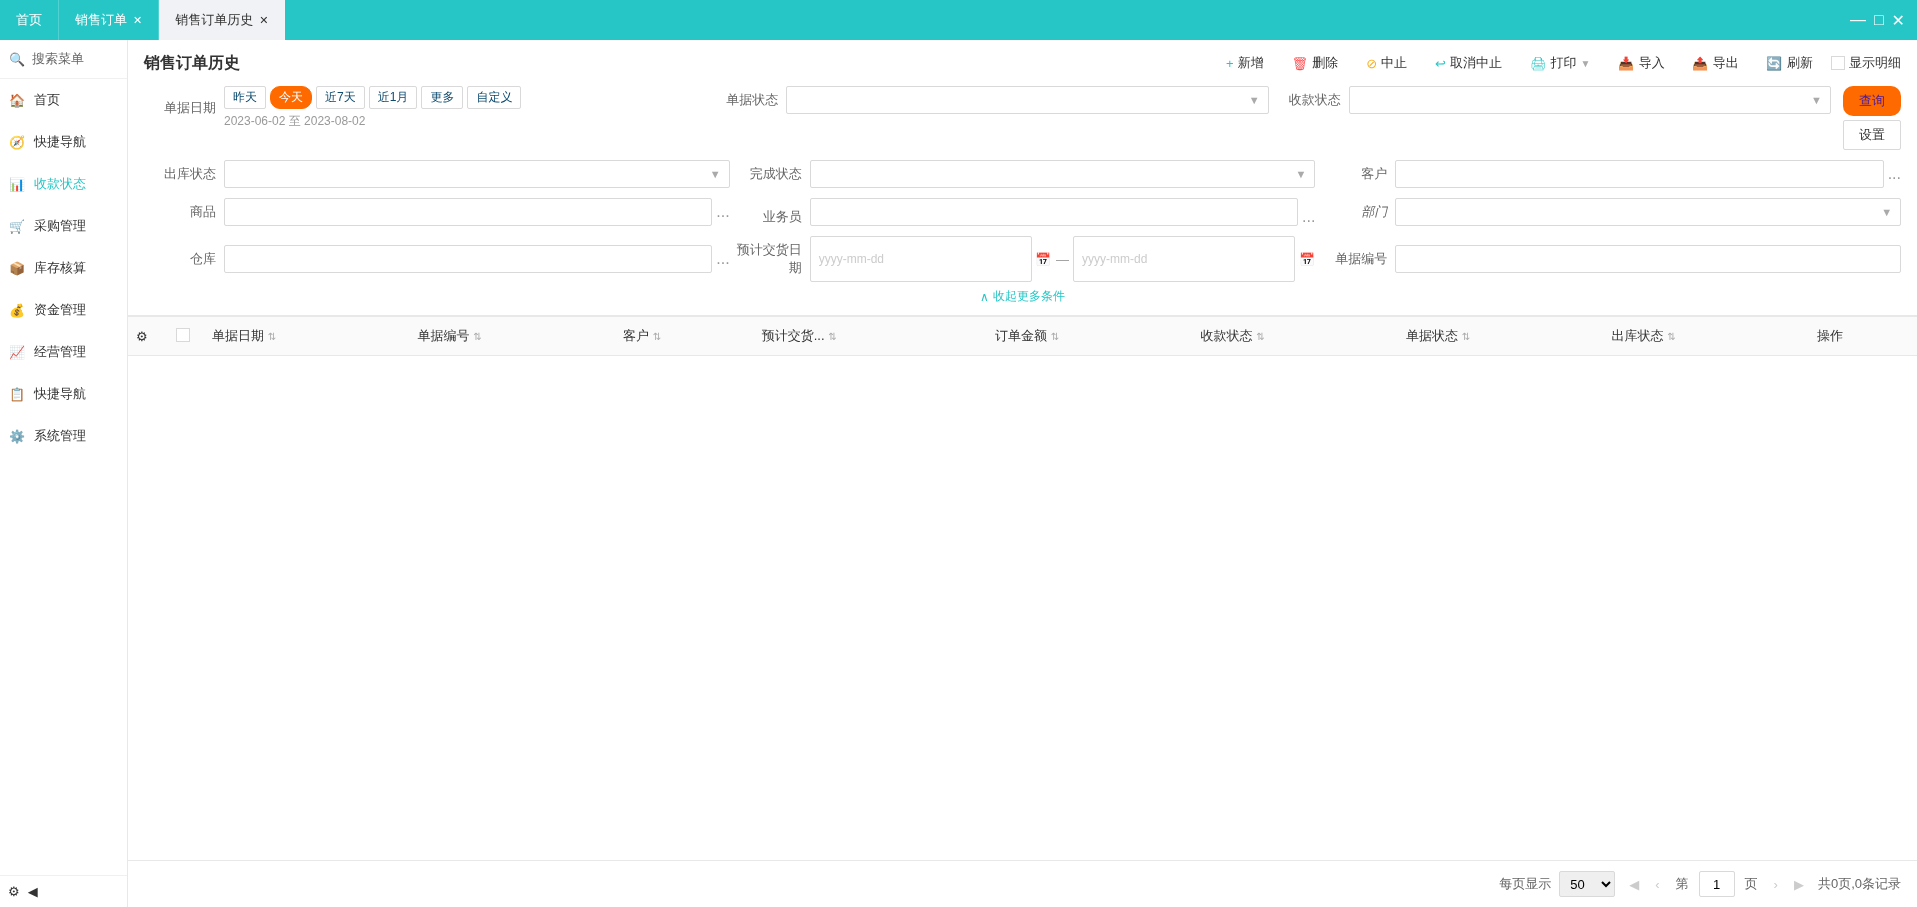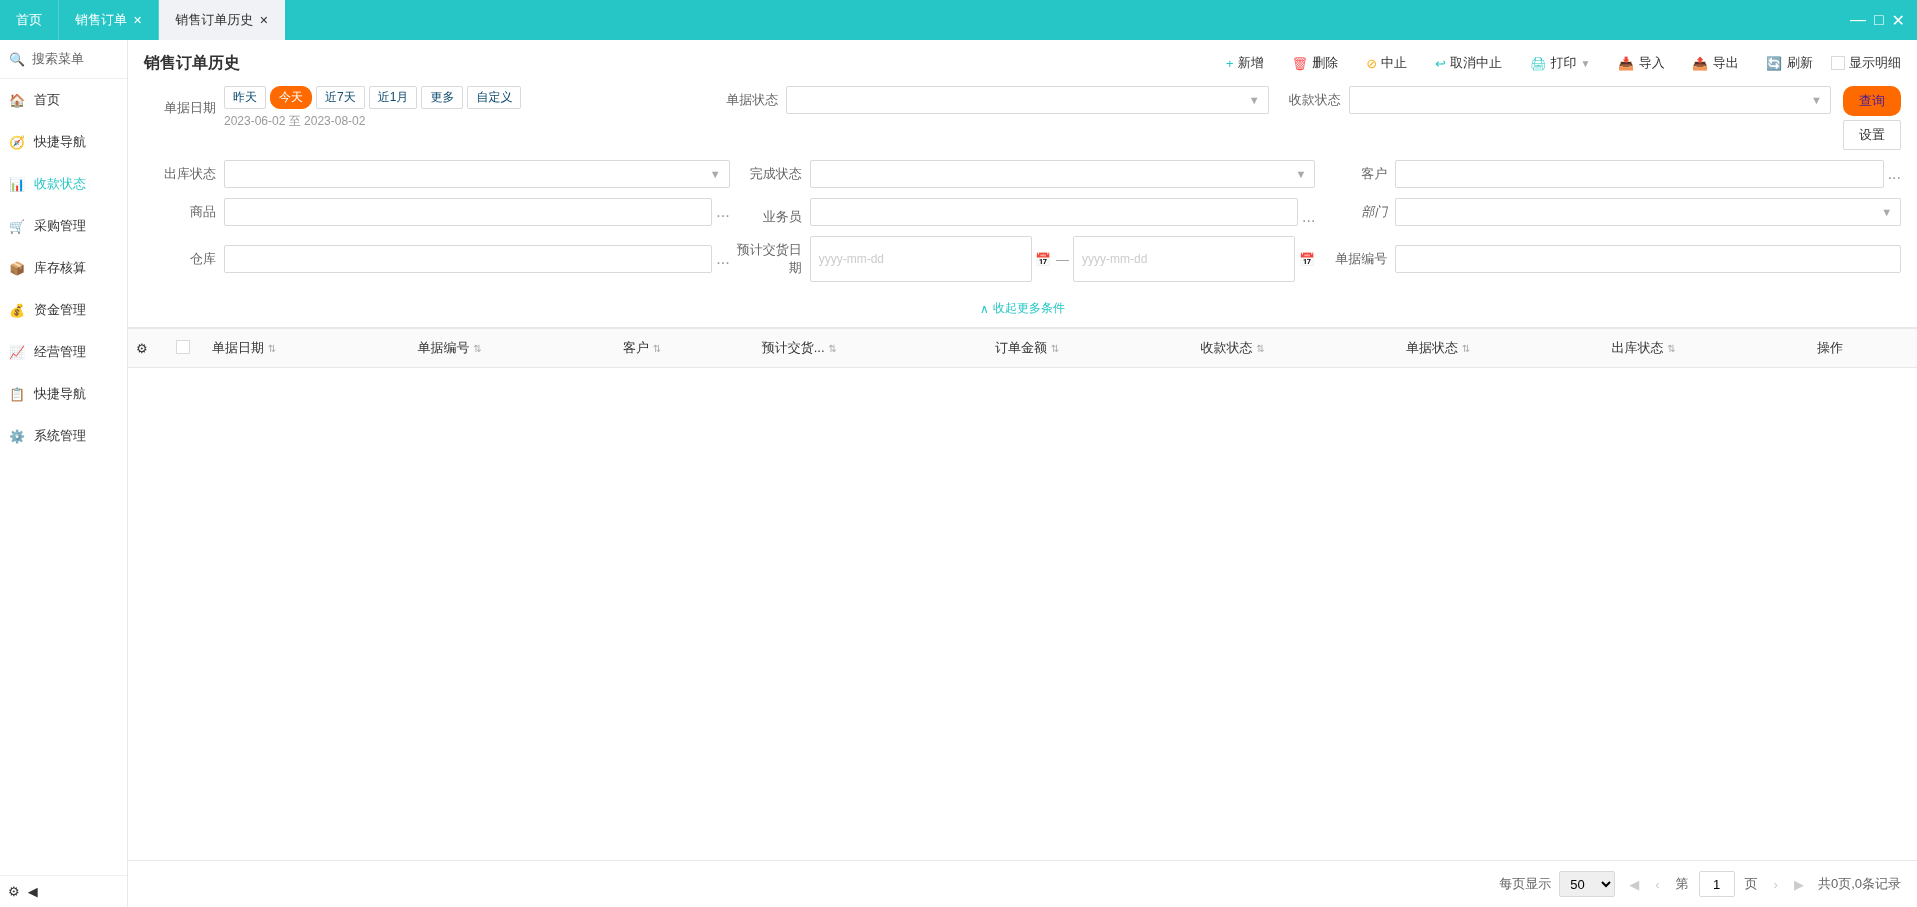--- a/index.html
+++ b/index.html
@@ -269,21 +269,21 @@
           </div>
           <div style="display:flex; align-items:center; flex:1;font-style:italic;">
             <span class="filter-label">部门</span>
             <div class="filter-select" style="min-width:200px;">
               <span></span>
               <span style="color:#aaa; font-size:11px;">▼</span>
             </div>
           </div>
         </div>
 
-        <div style="display:flex; align-items:center; margin-bottom:18px; gap:0;">
+        <div style="display:flex; align-items:center; margin-bottom:6px; gap:0;">
           <div style="display:flex; align-items:center; flex:1;">
             <span class="filter-label">仓库</span>
             <div class="filter-input" style="min-width:200px; color:#ccc;"></div>
             <span class="filter-dots">...</span>
           </div>
           <div style="display:flex; align-items:center; flex:1;">
             <span class="filter-label">预计交货日期</span>
             <div class="date-range-input">
               <div class="date-input-box">
                 <span>yyyy-mm-dd</span>

